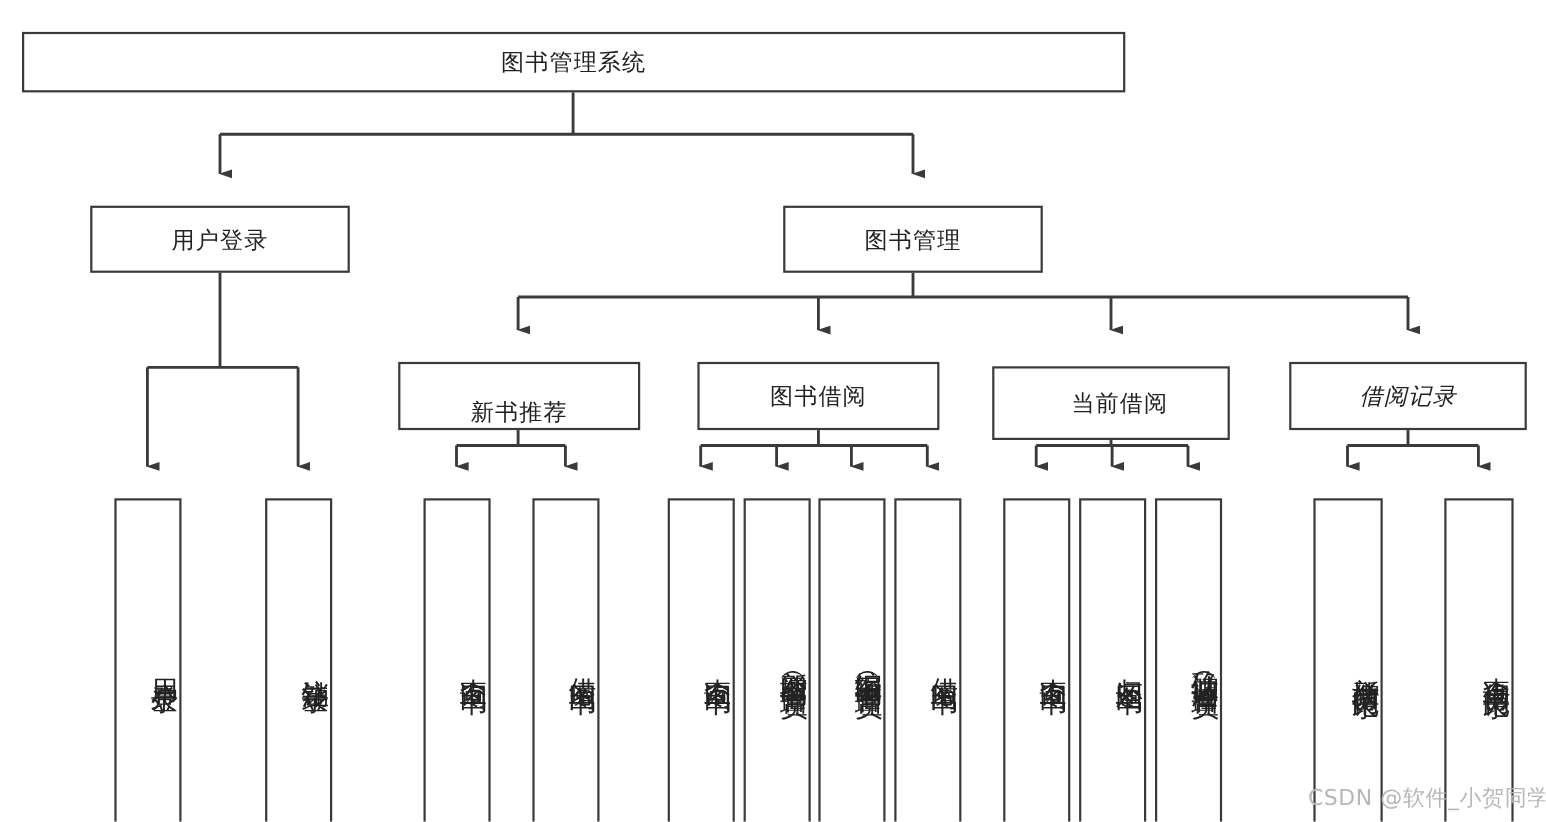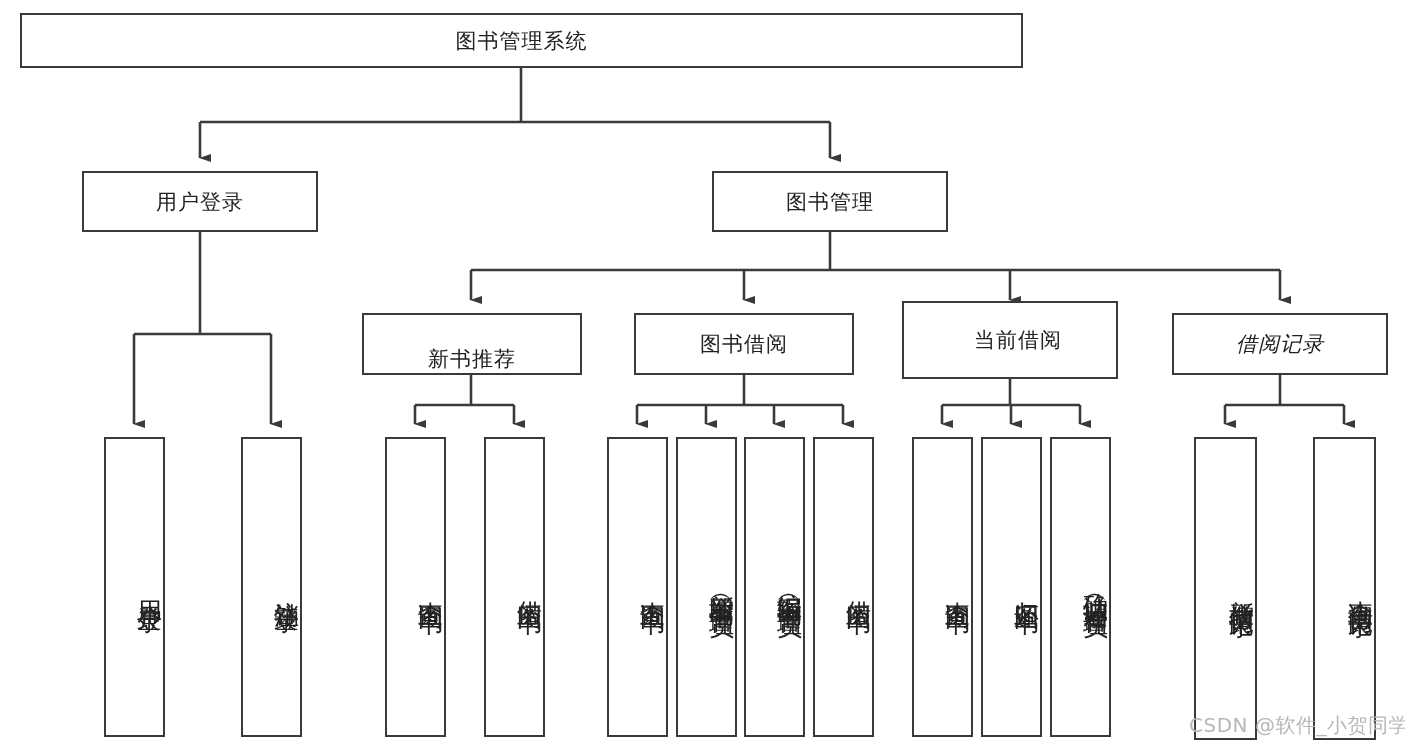--- a/index.html
+++ b/index.html
@@ -9,20 +9,21 @@
 
   .node{
     position:absolute;
     box-sizing:border-box;
     border:2px solid #3a3a3a;
     background:#ffffff;
     display:flex;
     align-items:center;
     justify-content:center;
     color:#222222;
+    margin-top:16px;
   }
   .node.horiz{font-size:21px;letter-spacing:1px;}
   .node.vert{
     writing-mode:vertical-rl;
     text-orientation:upright;
     font-size:25px;
     line-height:1.08;
     letter-spacing:3px;
     padding:8px 0;
     align-items:flex-start;
@@ -110,21 +111,21 @@
   <div class="node horiz" style="left:712px;top:171px;width:236px;height:61px;">
     <span>图书管理</span>
   </div>
 
   <div class="node horiz" style="left:362px;top:313px;width:220px;height:62px;align-items:flex-end;">
     <span>新书推荐</span>
   </div>
   <div class="node horiz" style="left:634px;top:313px;width:220px;height:62px;">
     <span>图书借阅</span>
   </div>
-  <div class="node horiz" style="left:902px;top:301px;width:216px;height:78px;padding-left:16px;">
+  <div class="node horiz" style="left:902px;top:317px;width:216px;height:67px;padding-left:16px;">
     <span>当前借阅</span>
   </div>
   <div class="node horiz" style="left:1172px;top:313px;width:216px;height:62px;font-style:italic;">
     <span>借阅记录</span>
   </div>
 
   <div class="node vert" style="left:104px;top:437px;width:61px;height:300px;">
     <span class="vlabel">用户登录</span>
   </div>
   <div class="node vert" style="left:241px;top:437px;width:61px;height:300px;">

